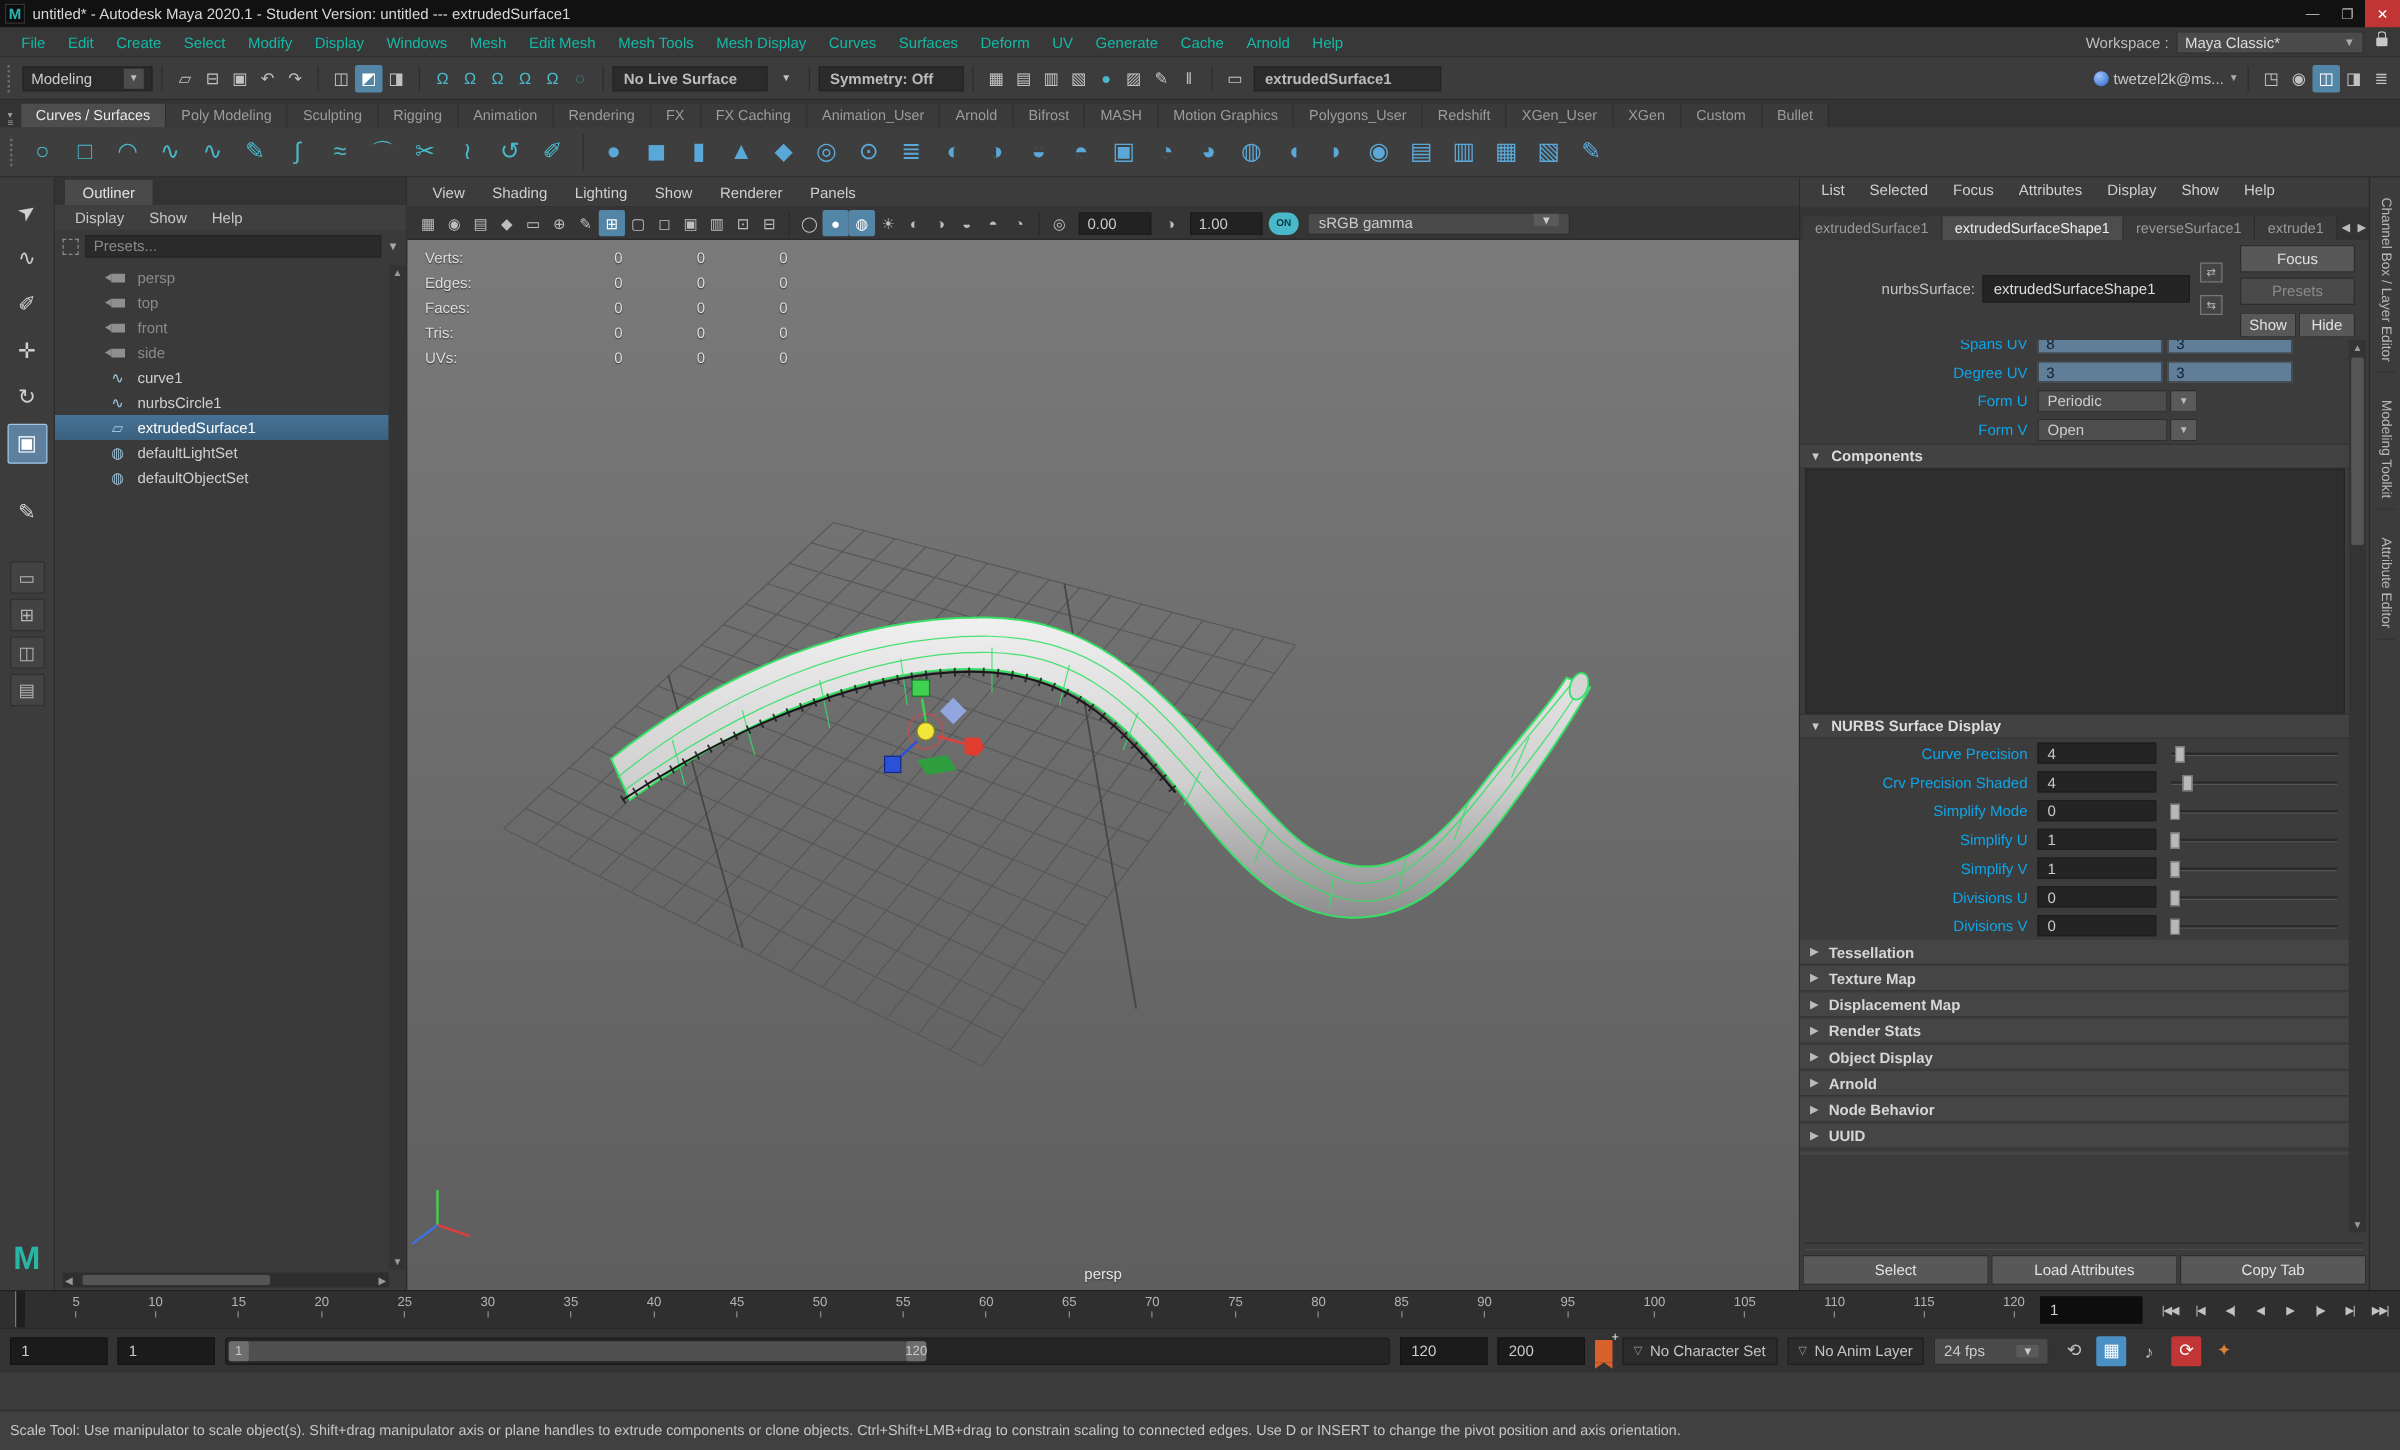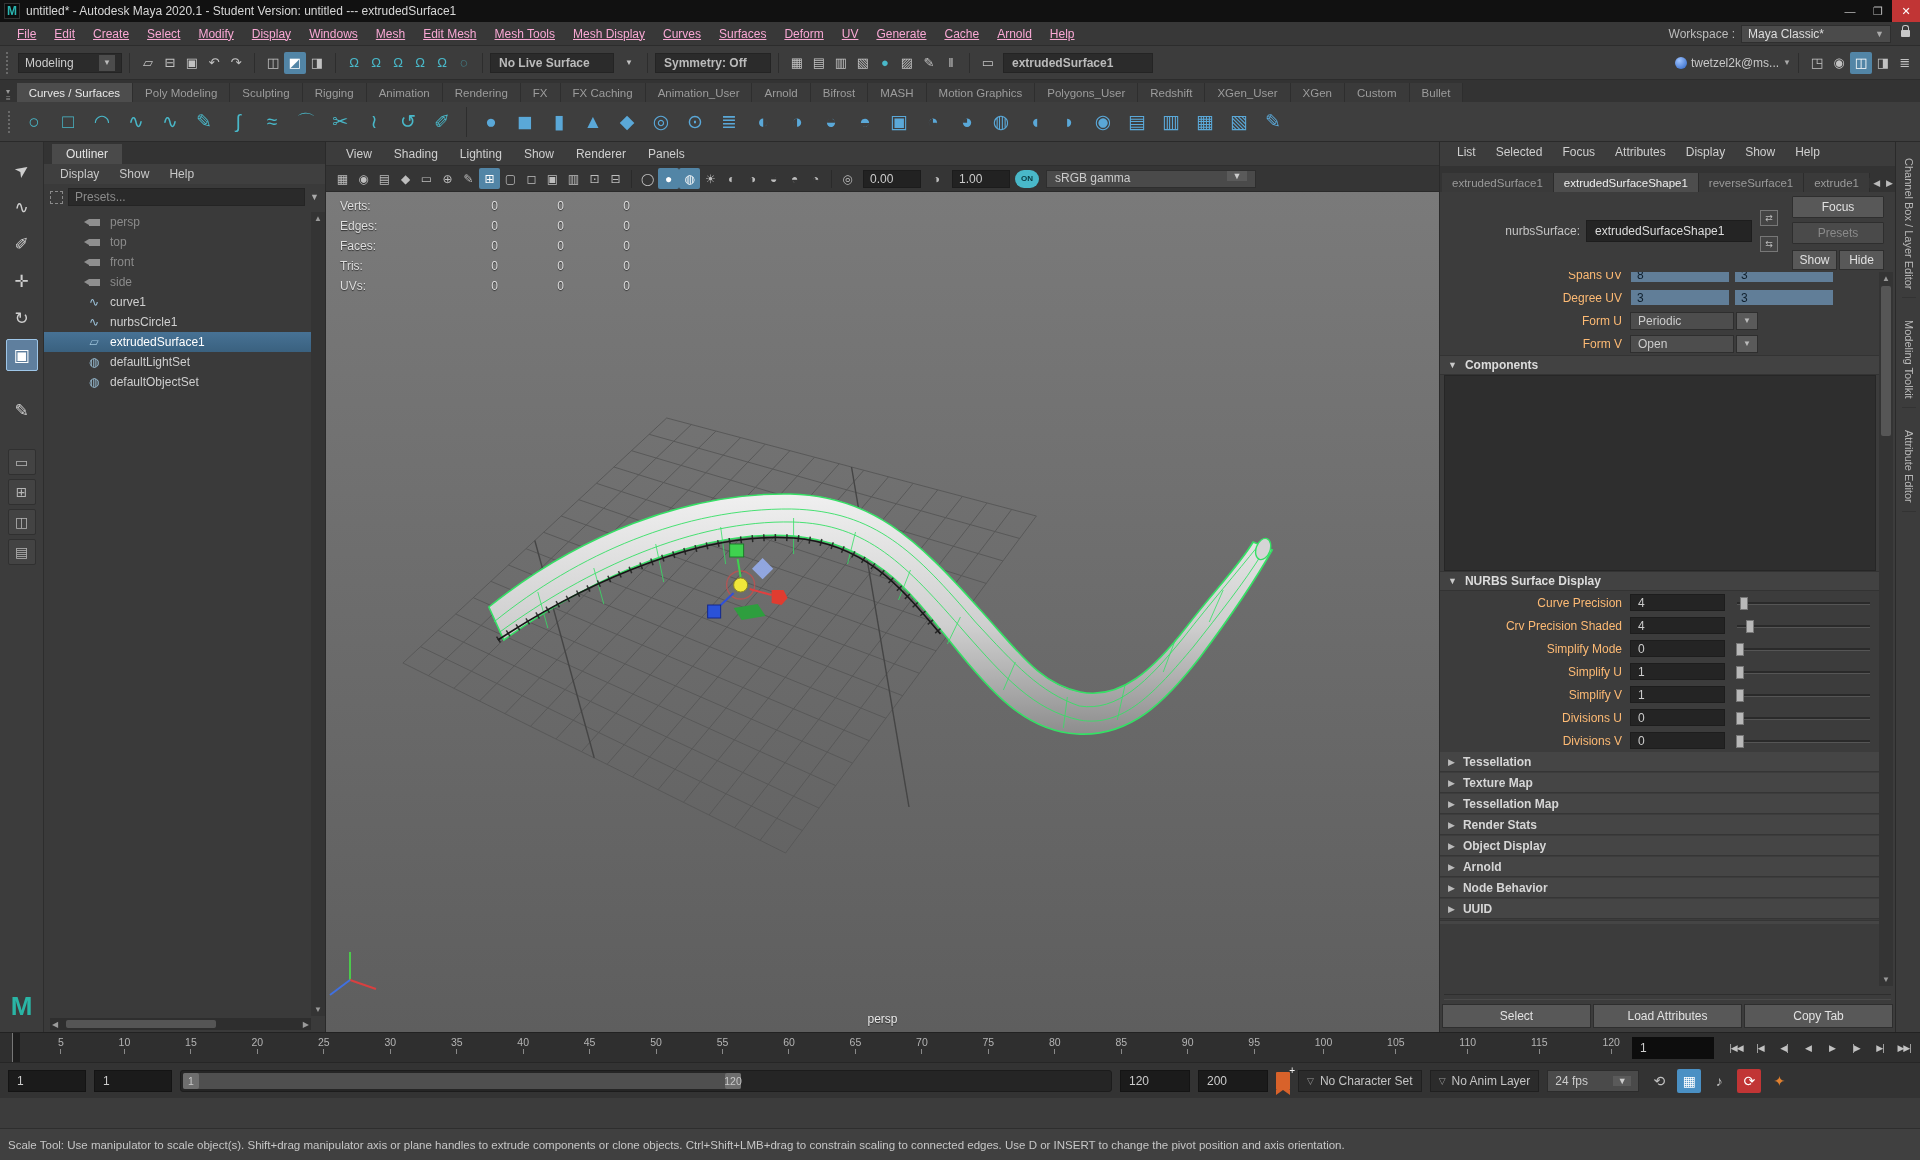--- a/index.html
+++ b/index.html
@@ -9,21 +9,21 @@
   
   .titlebar{position:absolute;left:0;top:0;width:100%;height:22px;background:#111;display:flex;align-items:center;}
   .maya-badge{width:16px;height:16px;margin:0 6px 0 4px;background:#0c0c0c;color:#2ab5b0;font-weight:bold;font-size:12px;display:flex;align-items:center;justify-content:center;border:1px solid #333;}
   .title-text{color:#d8d8d8;font-size:12px;}
   .win-controls{margin-left:auto;display:flex;height:100%;}
   .win-btn{width:28px;height:100%;display:flex;align-items:center;justify-content:center;color:#bbb;font-size:11px;}
   .win-btn.close{background:#c13535;color:#fff;}
 
   
   .menubar{position:absolute;left:0;top:22px;width:100%;height:24px;background:#383838;border-bottom:1px solid #2c2c2c;display:flex;align-items:center;padding-left:8px;}
-  .menubar .menu{padding:3px 9px;color:#f9a8d4;cursor:default;text-decoration:underline;}
+  .menubar .menu{padding:3px 9px;color:#14b8a6;cursor:default;}
   .workspace{margin-left:auto;display:flex;align-items:center;gap:6px;padding-right:10px;color:#bdbdbd;}
   .ws-select{width:150px;height:18px;background:#4b4b4b;border:1px solid #2e2e2e;display:flex;align-items:center;padding:0 6px;color:#ddd;}
   .ws-select .arr{margin-left:auto;font-size:9px;color:#aaa;}
   .lock{width:9px;height:7px;background:#c8c8c8;border-radius:1px;position:relative;margin-left:4px;}
   .lock::before{content:"";position:absolute;top:-5px;left:1px;width:5px;height:5px;border:1.5px solid #c8c8c8;border-bottom:none;border-radius:3px 3px 0 0;}
 
   
   .statusline{position:absolute;left:0;top:46px;width:100%;height:34px;background:#3c3c3c;border-bottom:1px solid #2c2c2c;display:flex;align-items:center;gap:4px;padding:0 4px;}
   .grip{width:6px;height:22px;border-left:2px dotted #6a6a6a;margin:0 2px;}
   .sl-sep{width:1px;height:20px;background:#2d2d2d;margin:0 3px;}
@@ -112,21 +112,21 @@
   .ae-head{height:80px;position:relative;}
   .ae-node-label{position:absolute;left:0;top:32px;width:140px;text-align:right;color:#c4c4c4;}
   .ae-node-field{position:absolute;left:146px;top:28px;width:166px;height:22px;background:#242424;border:1px solid #1d1d1d;color:#ddd;display:flex;align-items:center;padding:0 8px;}
   .ae-swap{position:absolute;left:320px;width:18px;height:16px;border:1px solid #777;color:#bbb;font-size:9px;display:flex;align-items:center;justify-content:center;background:#444;}
   .ae-btn{position:absolute;left:352px;width:92px;height:22px;background:#585858;color:#e0e0e0;display:flex;align-items:center;justify-content:center;border:1px solid #2e2e2e;border-radius:1px;}
   .ae-btn.disabled{color:#8a8a8a;background:#4a4a4a;}
   .ae-showhide{position:absolute;left:352px;top:58px;width:92px;display:flex;gap:2px;}
   .ae-sh{flex:1;height:20px;background:#585858;color:#e0e0e0;display:flex;align-items:center;justify-content:center;border:1px solid #2e2e2e;}
   .ae-scroll{position:absolute;left:0;top:130px;width:440px;height:714px;overflow:hidden;}
   .ae-row{height:23px;display:flex;align-items:center;}
-  .ae-label{width:190px;text-align:right;padding-right:8px;color:#fdba74;}
+  .ae-label{width:190px;text-align:right;padding-right:8px;color:#0ea5e9;}
   .ae-bluefield{width:100px;height:17px;background:#617e98;border:1px solid #3c3c3c;color:#10202e;padding:0 6px;margin-right:4px;display:flex;align-items:center;}
   .ae-drop{width:104px;height:18px;background:#4d4d4d;border:1px solid #2e2e2e;color:#ccc;display:flex;align-items:center;padding:0 7px;}
   .ae-drop-arr{width:22px;height:18px;background:#5a5a5a;border:1px solid #2e2e2e;margin-left:2px;color:#bbb;font-size:8px;display:flex;align-items:center;justify-content:center;}
   .ae-section{height:20px;background:#424242;border-top:1px solid #333;border-bottom:1px solid #333;display:flex;align-items:center;gap:8px;padding-left:8px;font-weight:bold;color:#dcdcdc;}
   .ae-section .tri{font-size:9px;color:#c9c9c9;}
   .ae-compbox{height:196px;background:#2e2e2e;border:1px solid #262626;margin:0 4px;}
   .ae-valfield{width:95px;height:17px;background:#242424;border:1px solid #1d1d1d;color:#ccc;padding:0 7px;display:flex;align-items:center;}
   .ae-slider{position:relative;flex:1;height:16px;margin:0 10px 0 12px;}
   .ae-slider .track{position:absolute;left:0;right:0;top:7px;height:3px;background:#2a2a2a;border-bottom:1px solid #555;}
   .ae-slider .knob{position:absolute;top:2px;width:8px;height:13px;background:#b8b8b8;border:1px solid #777;transform:translateX(-50%);}
@@ -829,21 +829,21 @@
               <span>Tessellation</span>
             </div>
 
             <div class="ae-collapsed">
               <span class="tri">▶</span>
               <span>Texture Map</span>
             </div>
 
             <div class="ae-collapsed">
               <span class="tri">▶</span>
-              <span>Tessellation Map</span>
+              <span>Displacement Map</span>
             </div>
 
             <div class="ae-collapsed">
               <span class="tri">▶</span>
               <span>Render Stats</span>
             </div>
 
             <div class="ae-collapsed">
               <span class="tri">▶</span>
               <span>Object Display</span>

